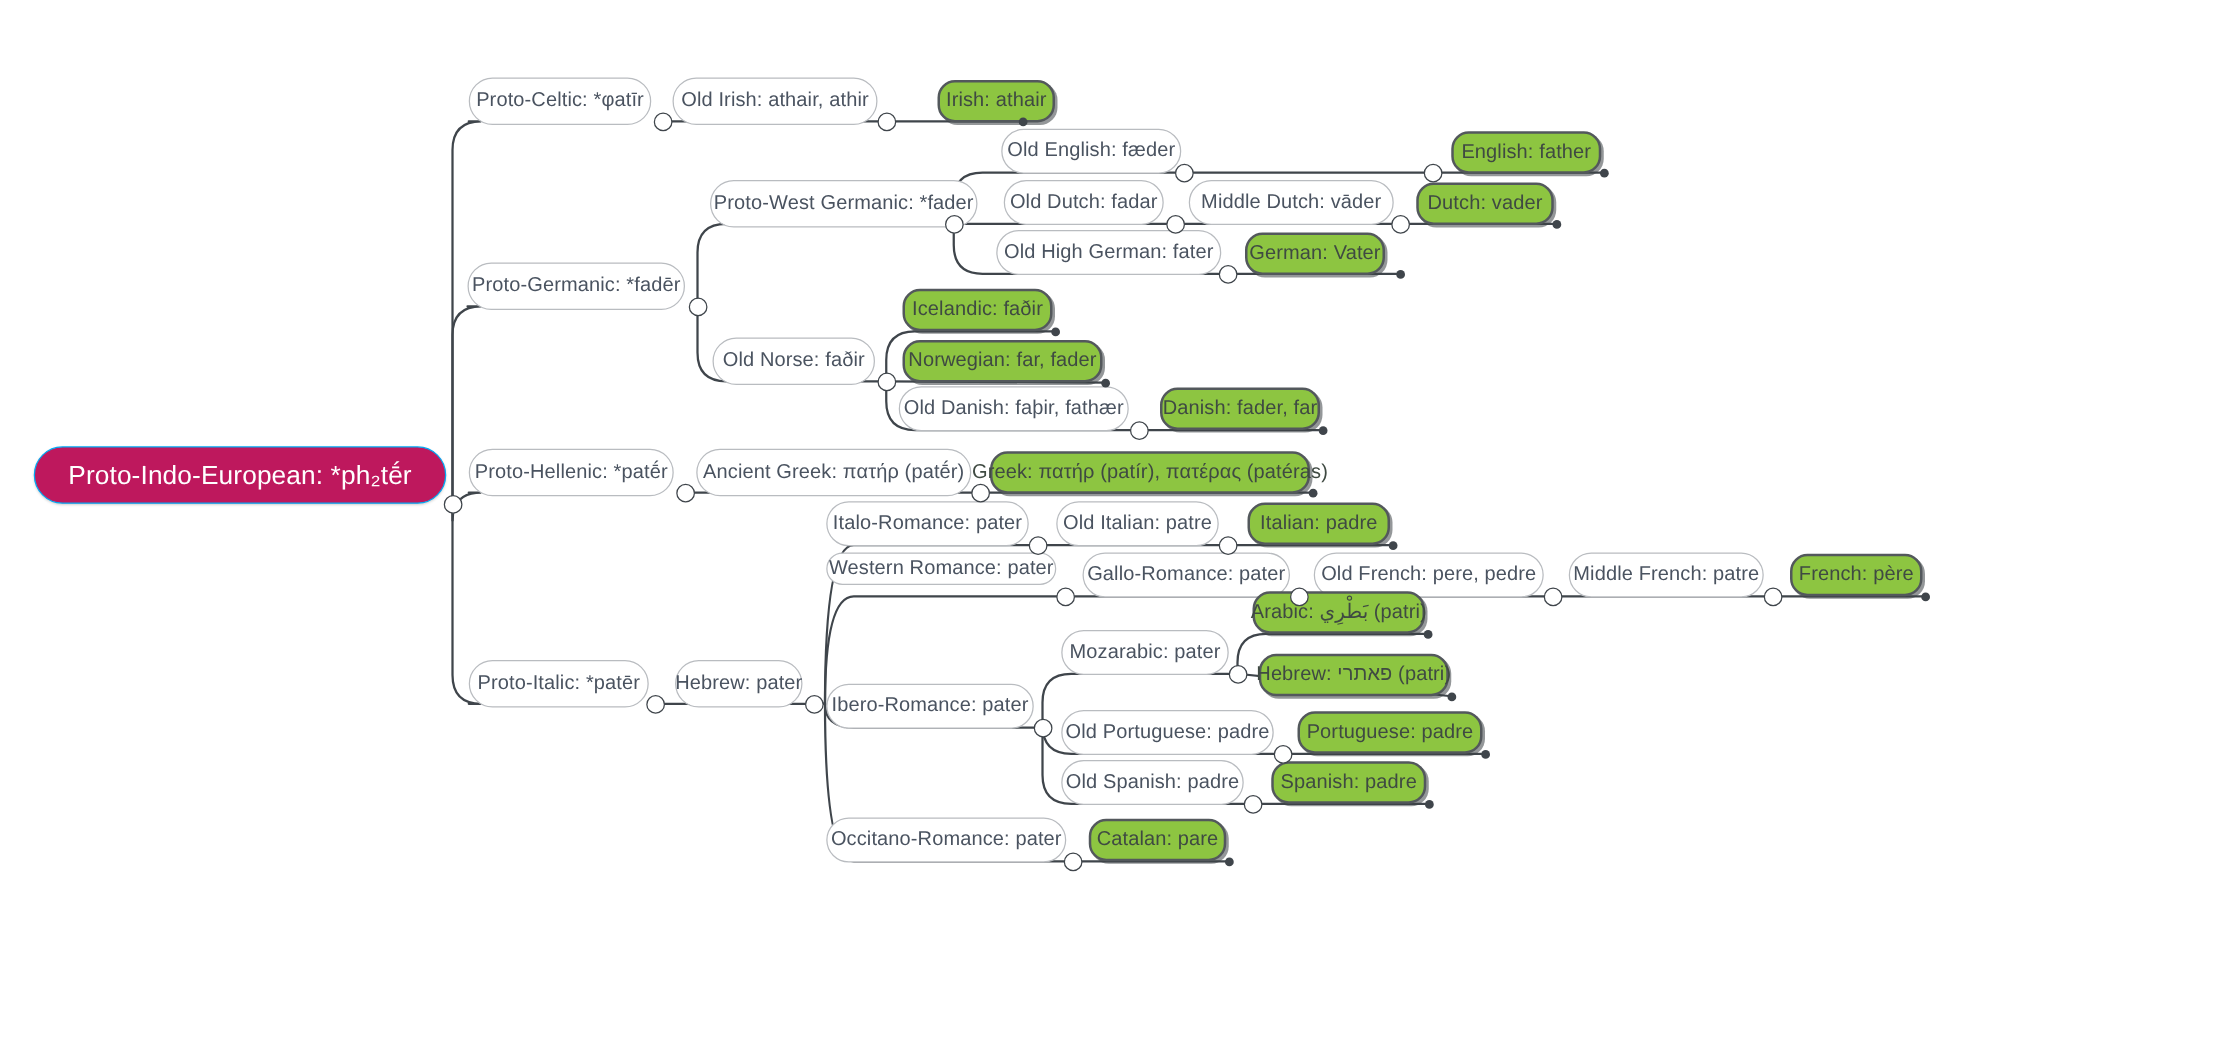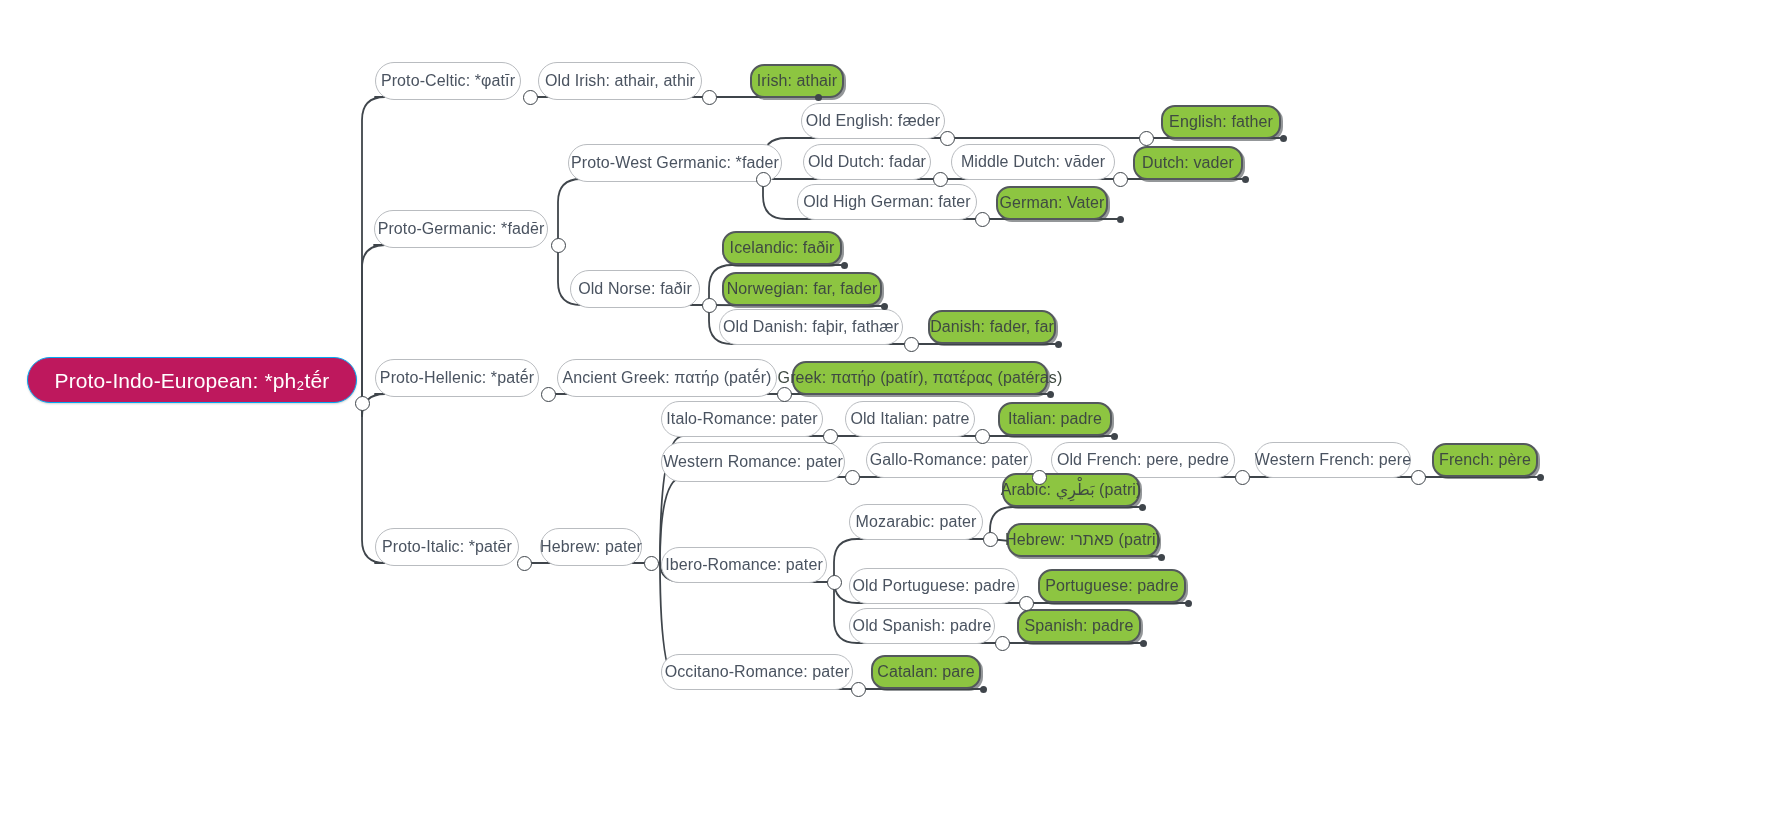--- a/index.html
+++ b/index.html
@@ -199,31 +199,31 @@
     </div>
     <div class="node mid" style="left: 661px; top: 401px; width: 162px; height: 36px;">
       <span class="node-label">Italo-Romance: pater</span>
     </div>
     <div class="node mid" style="left: 845px; top: 401px; width: 130px; height: 36px;">
       <span class="node-label">Old Italian: patre</span>
     </div>
     <div class="node leaf" style="left: 998px; top: 402px; width: 114px; height: 34px;">
       <span class="node-label">Italian: padre</span>
     </div>
-    <div class="node mid" style="left: 661px; top: 442px; width: 184px; height: 40px;">
+    <div class="node mid" style="left: 661px; top: 442px; width: 184px; height: 26px;">
       <span class="node-label">Western Romance: pater</span>
     </div>
     <div class="node mid" style="left: 866px; top: 442px; width: 166px; height: 36px;">
       <span class="node-label">Gallo-Romance: pater</span>
     </div>
     <div class="node mid" style="left: 1051px; top: 442px; width: 184px; height: 36px;">
       <span class="node-label">Old French: pere, pedre</span>
     </div>
     <div class="node mid" style="left: 1255px; top: 442px; width: 156px; height: 36px;">
-      <span class="node-label">Western French: pere</span>
+      <span class="node-label">Middle French: patre</span>
     </div>
     <div class="node leaf" style="left: 1432px; top: 443px; width: 106px; height: 34px;">
       <span class="node-label">French: père</span>
     </div>
     <div class="node mid" style="left: 661px; top: 547px; width: 166px; height: 36px;">
       <span class="node-label">Ibero-Romance: pater</span>
     </div>
     <div class="node mid" style="left: 849px; top: 504px; width: 134px; height: 36px;">
       <span class="node-label">Mozarabic: pater</span>
     </div>

